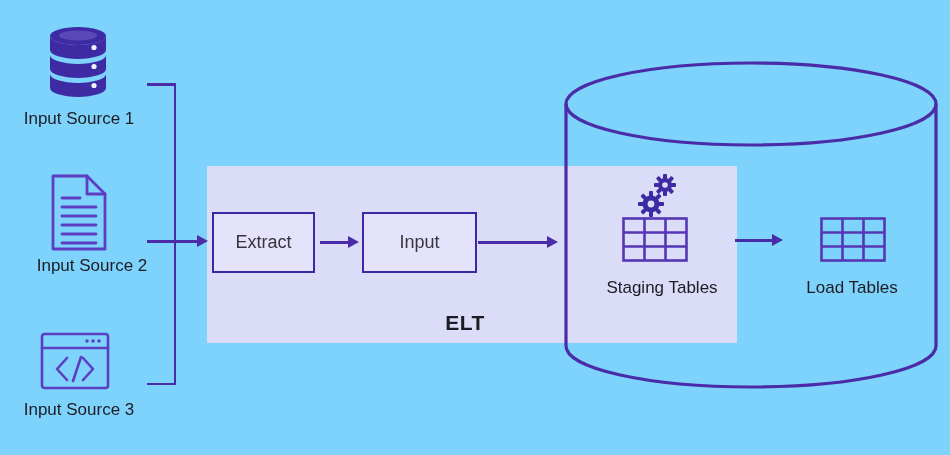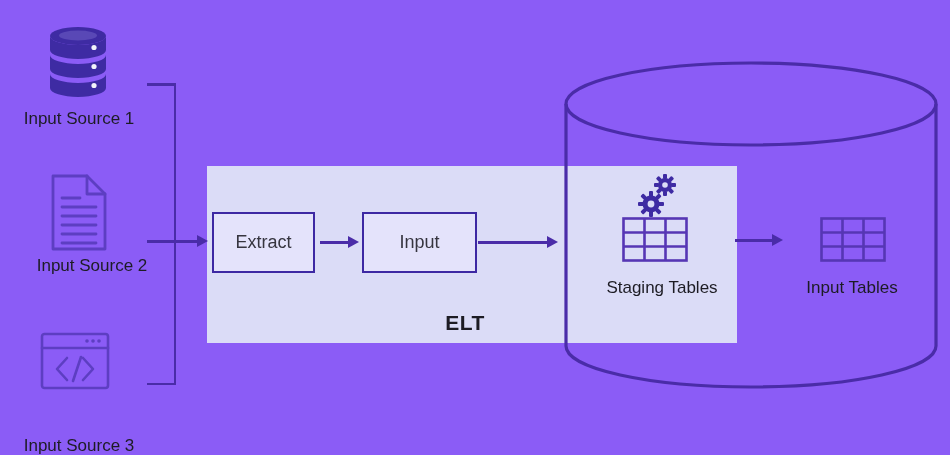--- a/index.html
+++ b/index.html
@@ -3,21 +3,21 @@
 <meta charset="utf-8">
 <style>
   html,body{margin:0;padding:0;}
   body{
     font-family:"Liberation Sans", sans-serif;
     background:#eff0f6;
   }
   #canvas{
     position:relative;
     width:950px;height:455px;
-    background:#8b5cf6;
+    background:#7dd3fc;
     overflow:hidden;
   }
   .abs{position:absolute;}
 
   
   .elt-panel{
     left:207px;top:166px;width:530px;height:177px;
     background:#dbdcf7;
     z-index:1;
   }
@@ -108,21 +108,21 @@
       <rect x="2" y="2" width="66" height="54" rx="2.5"></rect>
       <line x1="2" y1="16" x2="68" y2="16"></line>
       <polyline points="27,26 17,37 27,48"></polyline>
       <line x1="33" y1="49" x2="41" y2="25"></line>
       <polyline points="43,26 53,37 43,48"></polyline>
     </g>
     <circle cx="47" cy="9" r="1.8" fill="#5d3ec2"></circle>
     <circle cx="53" cy="9" r="1.8" fill="#5d3ec2"></circle>
     <circle cx="59" cy="9" r="1.8" fill="#5d3ec2"></circle>
   </svg>
-  <div class="abs node-label" style="left:3px;top:400px;width:152px;margin-top:36px;">Input Source 3</div>
+  <div class="abs node-label" style="left:3px;top:400px;width:152px;">Input Source 3</div>
 
   <div class="abs bracket-line" style="left:147px;top:83px;width:29px;height:2.6px;"></div>
   <div class="abs bracket-line" style="left:173.5px;top:83px;width:2.6px;height:302px;"></div>
   <div class="abs bracket-line" style="left:147px;top:382.5px;width:29px;height:2.6px;"></div>
 
   <div class="abs arrow" style="left:147px;top:235px;width:61px;">
     <div class="shaft"></div>
       <div class="head"></div>
   </div>
 
@@ -196,16 +196,16 @@
 
   <svg class="abs icon" style="left:820px;top:217px;" width="66" height="45" viewBox="0 0 66 45">
     <g fill="none" stroke="#5636b4" stroke-width="2.6">
       <rect x="1.5" y="1.5" width="63" height="42"></rect>
       <line x1="22.5" y1="1.5" x2="22.5" y2="43.5"></line>
       <line x1="43.5" y1="1.5" x2="43.5" y2="43.5"></line>
       <line x1="1.5" y1="15.5" x2="64.5" y2="15.5"></line>
       <line x1="1.5" y1="29.5" x2="64.5" y2="29.5"></line>
     </g>
   </svg>
-  <div class="abs node-label" style="left:767px;top:278px;width:170px;">Input Tables</div>
+  <div class="abs node-label" style="left:767px;top:278px;width:170px;">Load Tables</div>
 
 
 </div>
 
 </body></html>

